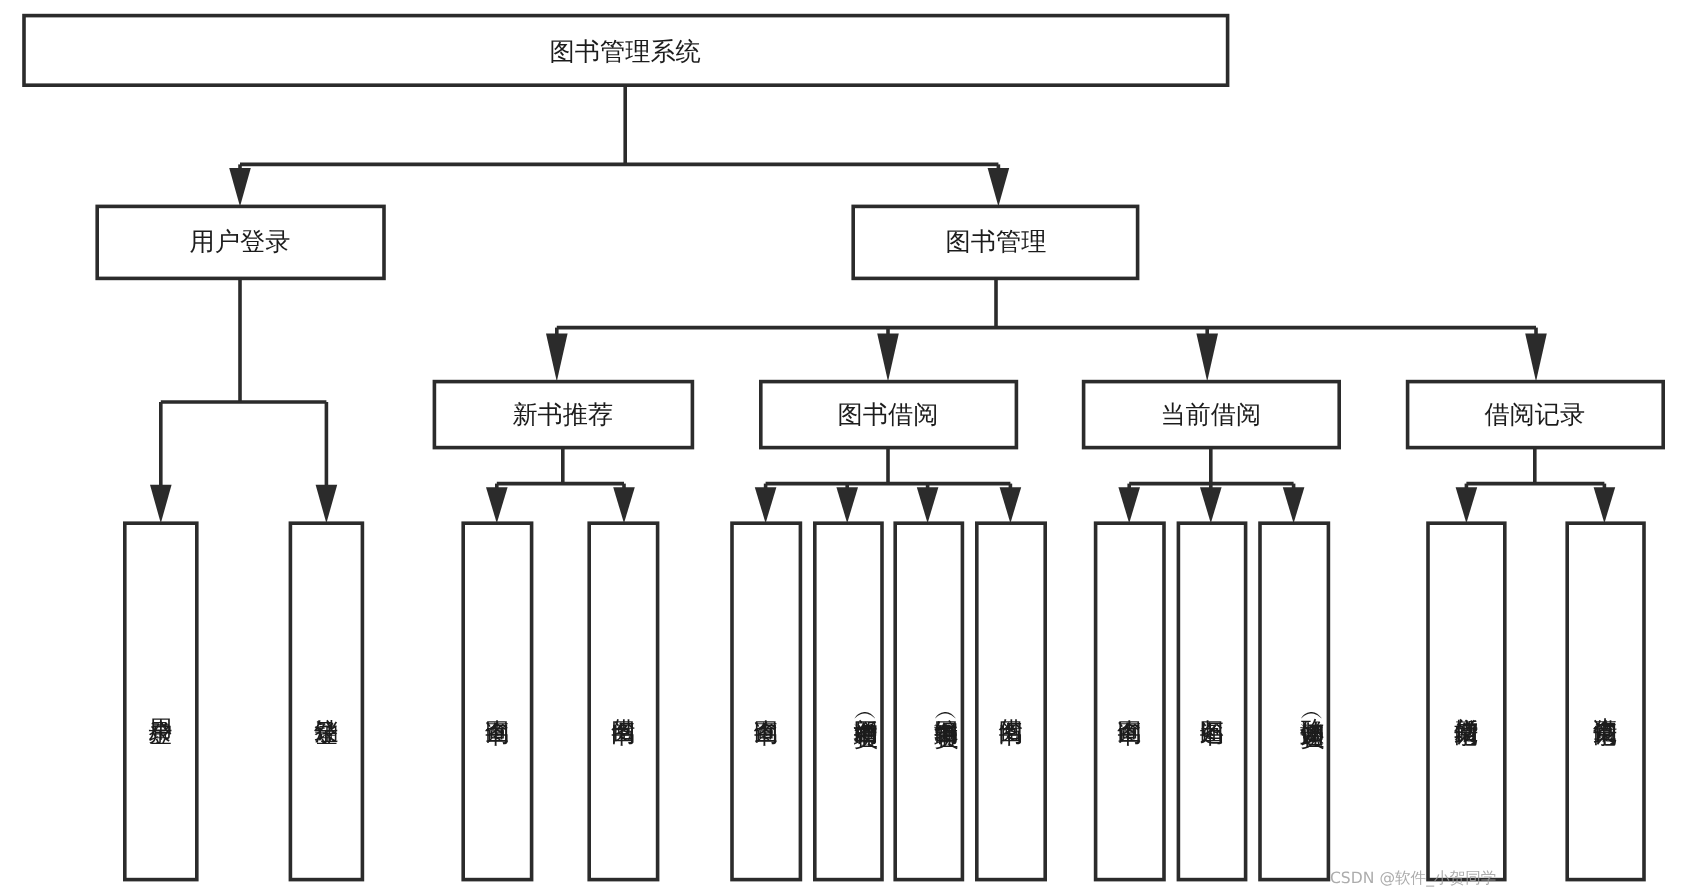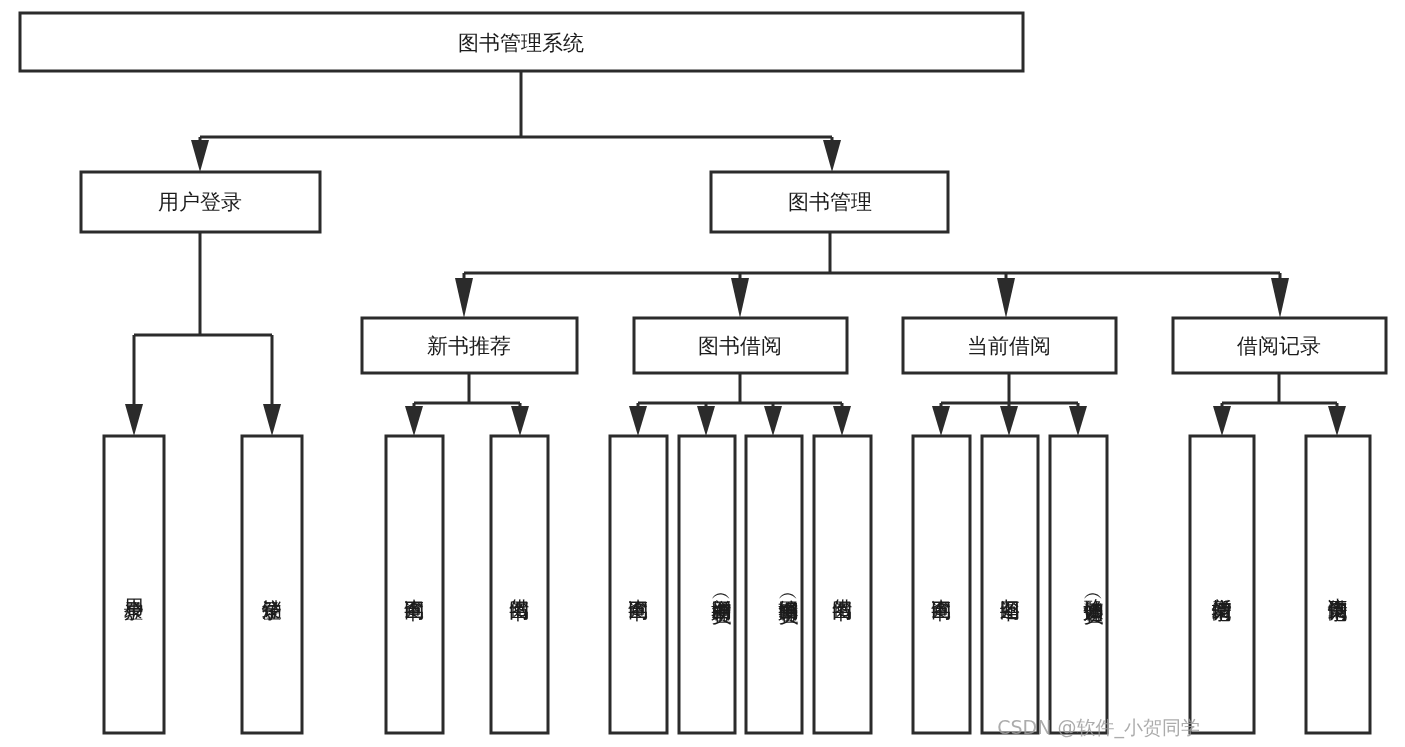--- a/index.html
+++ b/index.html
@@ -12,20 +12,21 @@
     width: 1405px;
     height: 747px;
     font-family: "DejaVu Sans", "Liberation Sans", sans-serif;
     overflow: hidden;
     position: relative;
   }
   #diagram-root {
     position: relative;
     width: 1208px;
     height: 747px;
+    padding-left: 47px;
   }
   svg#tree-svg {
     position: absolute;
     top: 0;
     left: 0;
     width: 1405px;
     height: 747px;
     display: block;
   }
   .node-box {
@@ -62,21 +63,21 @@
     text-orientation: upright;
     letter-spacing: 1px;
     white-space: nowrap;
     pointer-events: none;
   }
   .watermark {
     position: absolute;
     right: 8px;
     bottom: 6px;
     font-family: "DejaVu Sans", "Liberation Sans", sans-serif;
-    font-size: 19px;
+    font-size: 13px;
     color: #9e9e9e;
     opacity: 0.85;
     white-space: nowrap;
     pointer-events: none;
   }
 </style>
 </head>
 <body>
 
 <div id="diagram-root">

